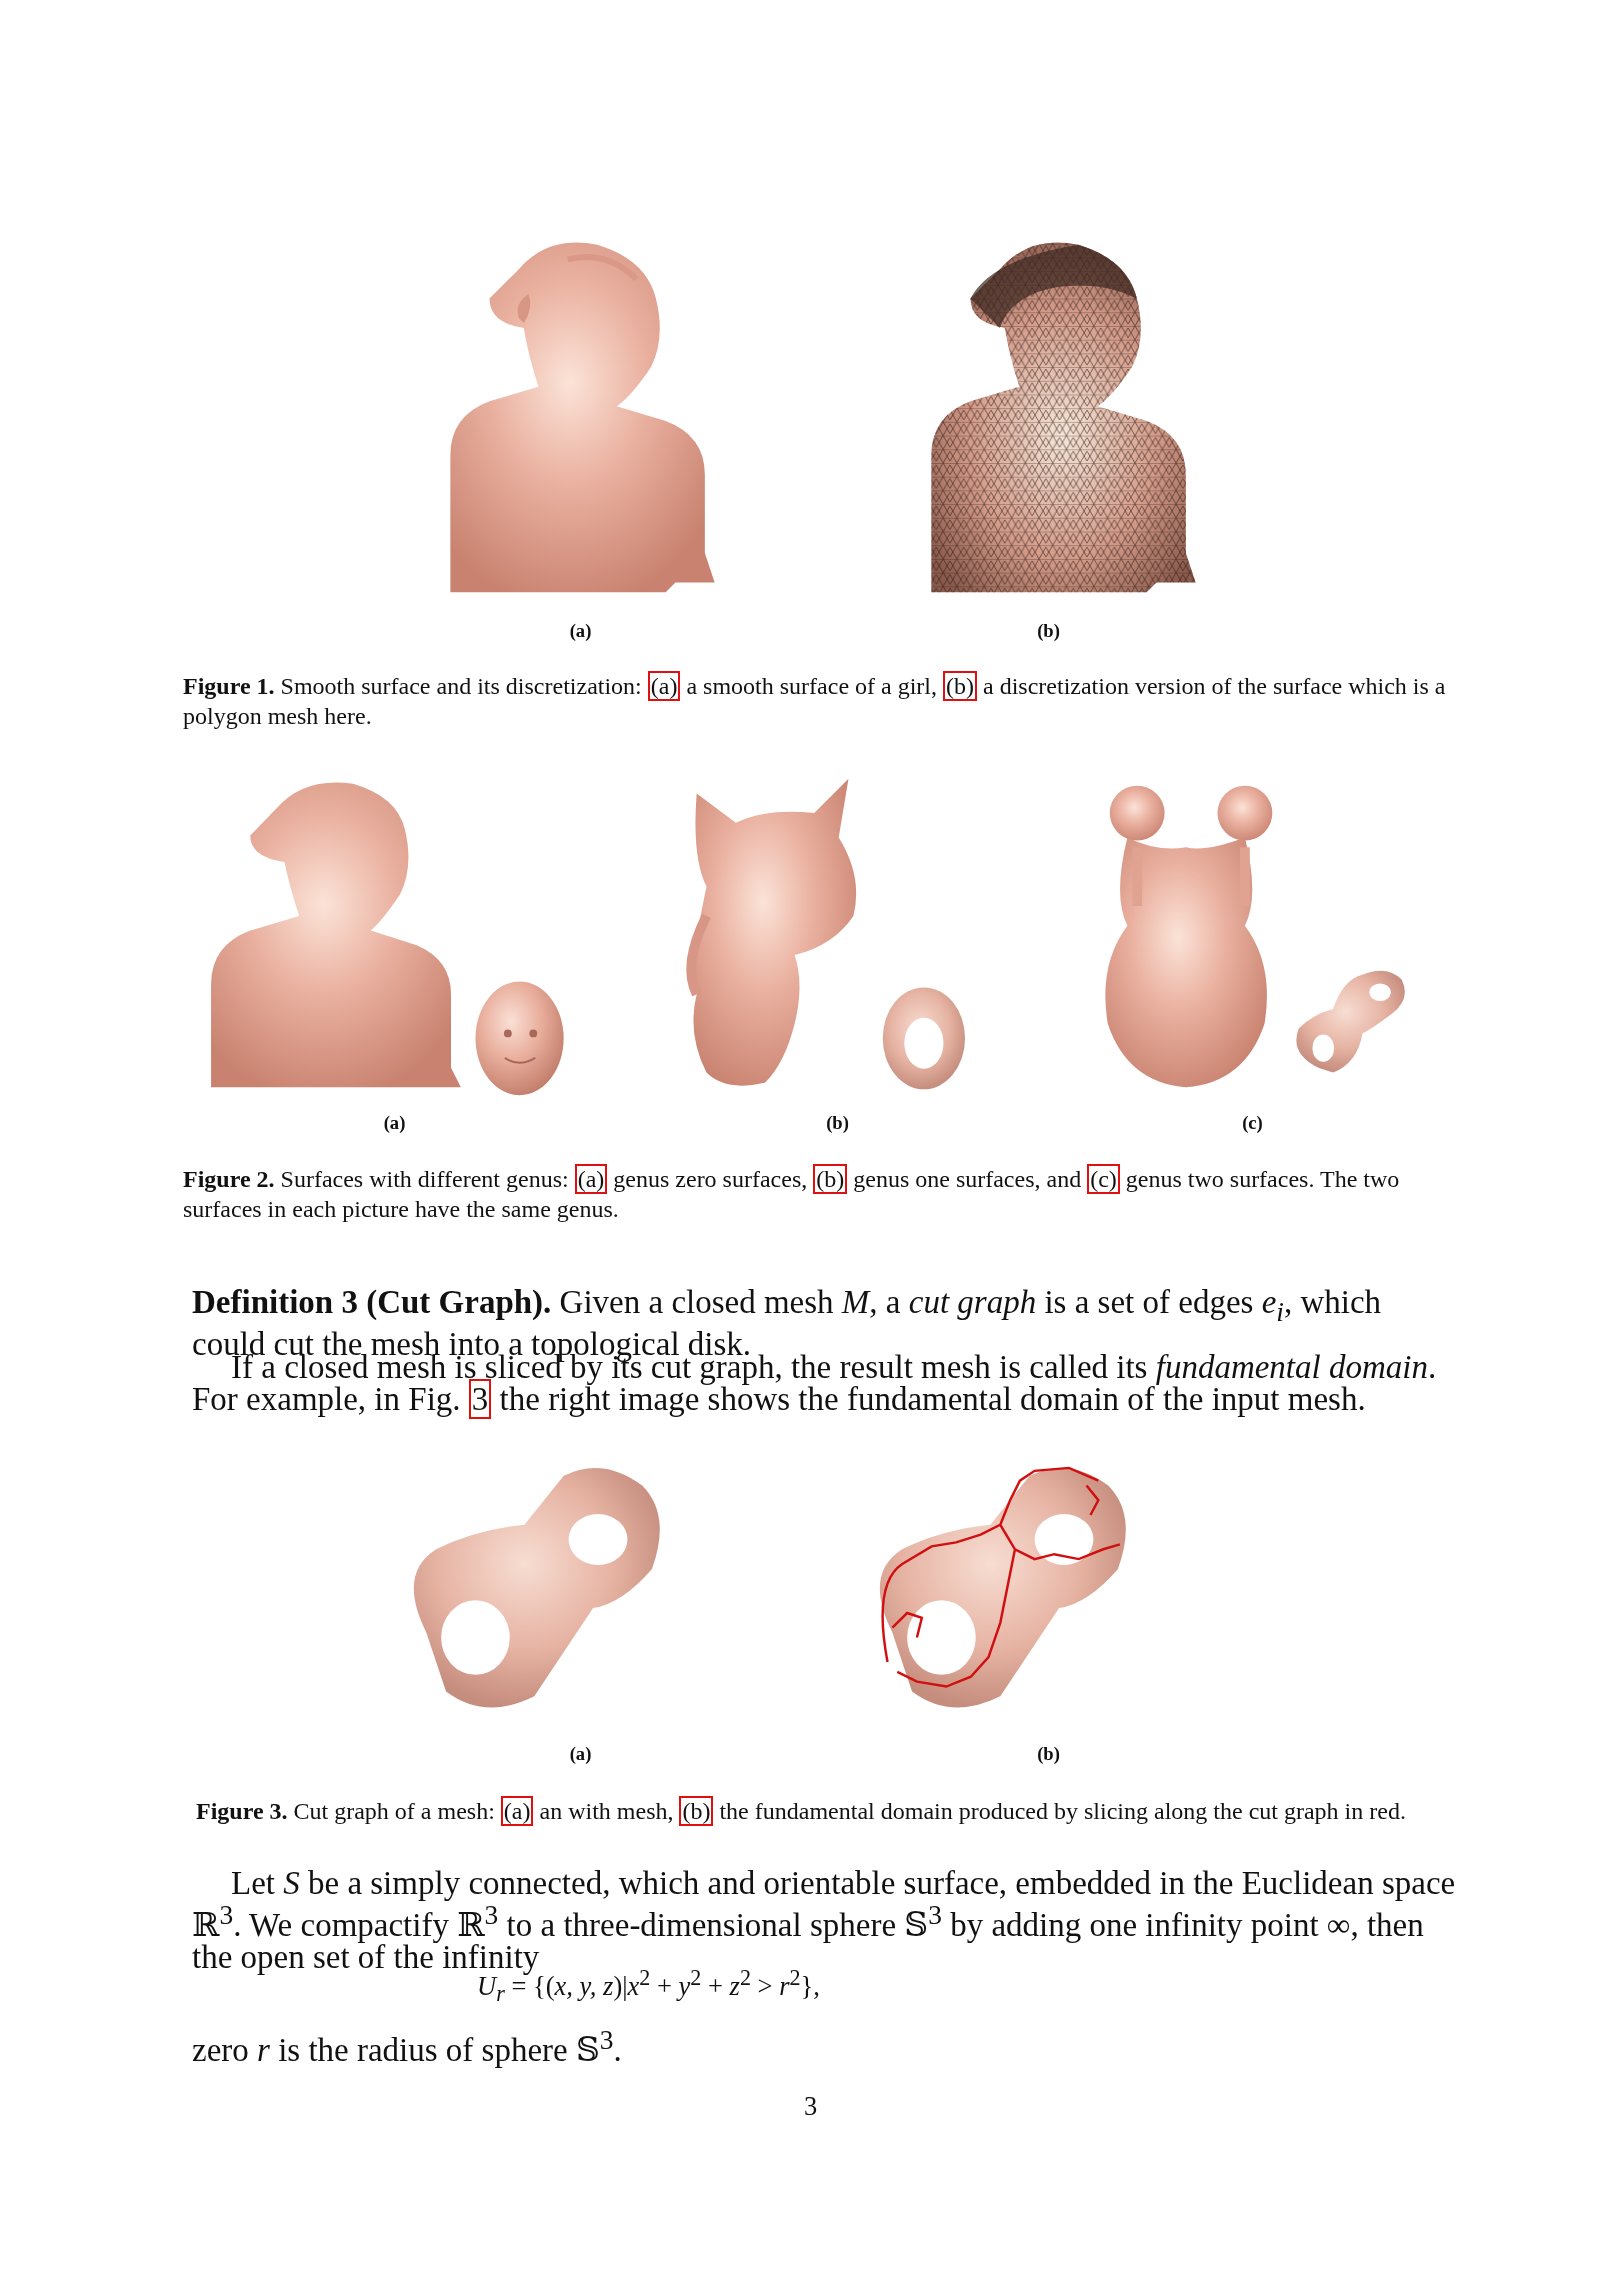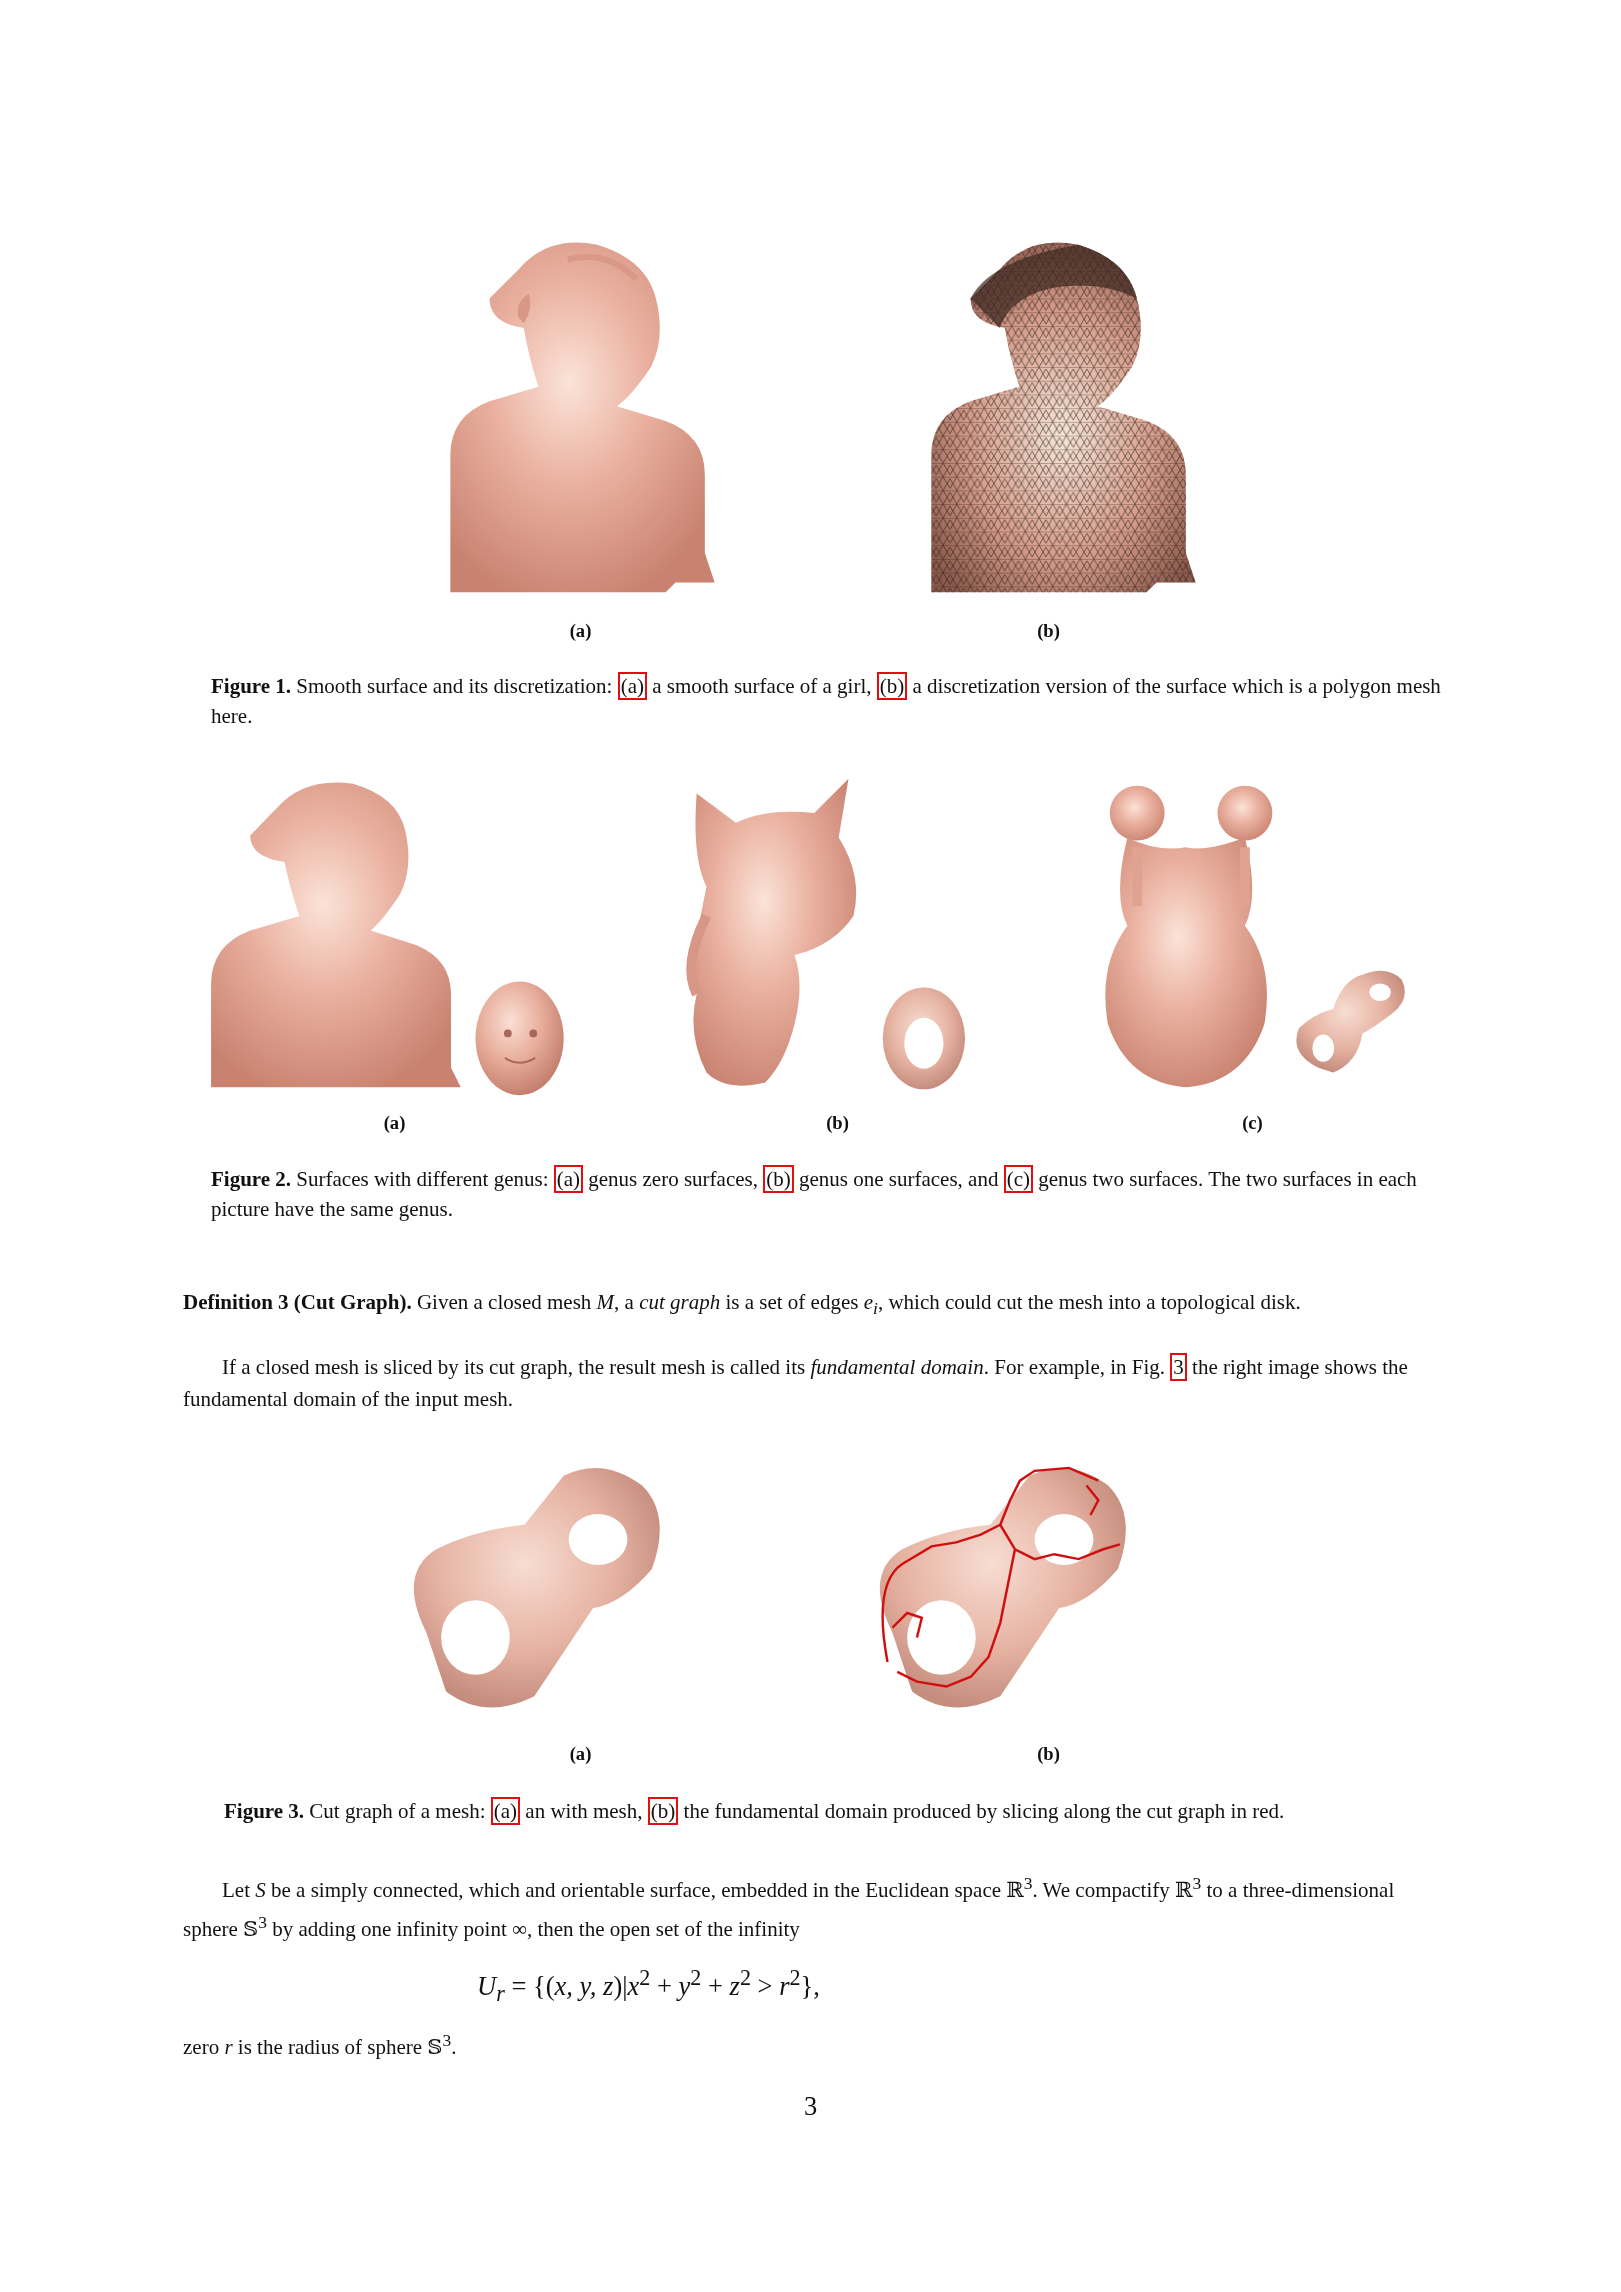--- a/index.html
+++ b/index.html
@@ -1,22 +1,22 @@
 <!DOCTYPE html>
 <html><head>
 <meta charset="utf-8">
 <style>
   html, body { margin: 0; padding: 0; background: #ffffff; }
   body { width: 1621px; height: 2293px; position: relative; overflow: hidden;
          font-family: "Liberation Serif", "DejaVu Serif", serif; color: #111; }
   .sublabel { position: absolute; font-weight: bold; font-size: 18.6px; text-align: center; width: 59px; }
-  .caption { position: absolute; left: 183px; width: 1264px; font-size: 21px; line-height: 30px; margin-left: 28px; }
+  .caption { position: absolute; left: 183px; width: 1264px; font-size: 24px; line-height: 30px; }
   .caption b { font-weight: bold; }
   .ref { border: 2px solid #e01010; padding: 0 1px; }
-  .body-text { position: absolute; left: 183px; width: 1264px; font-size: 21px; line-height: 32px; }
+  .body-text { position: absolute; left: 192px; width: 1264px; font-size: 33px; line-height: 32px; }
   .indent { text-indent: 39px; }
   .eq { position: absolute; left: 0; width: 1297px; text-align: center; font-size: 26.5px; }
   .pagenum { position: absolute; top: 2091px; left: 0; width: 1621px; text-align: center; font-size: 26.5px; }
   svg { position: absolute; }
 </style>
 </head>
 <body>
 
 <svg width="0" height="0" style="position:absolute">
   <defs>

